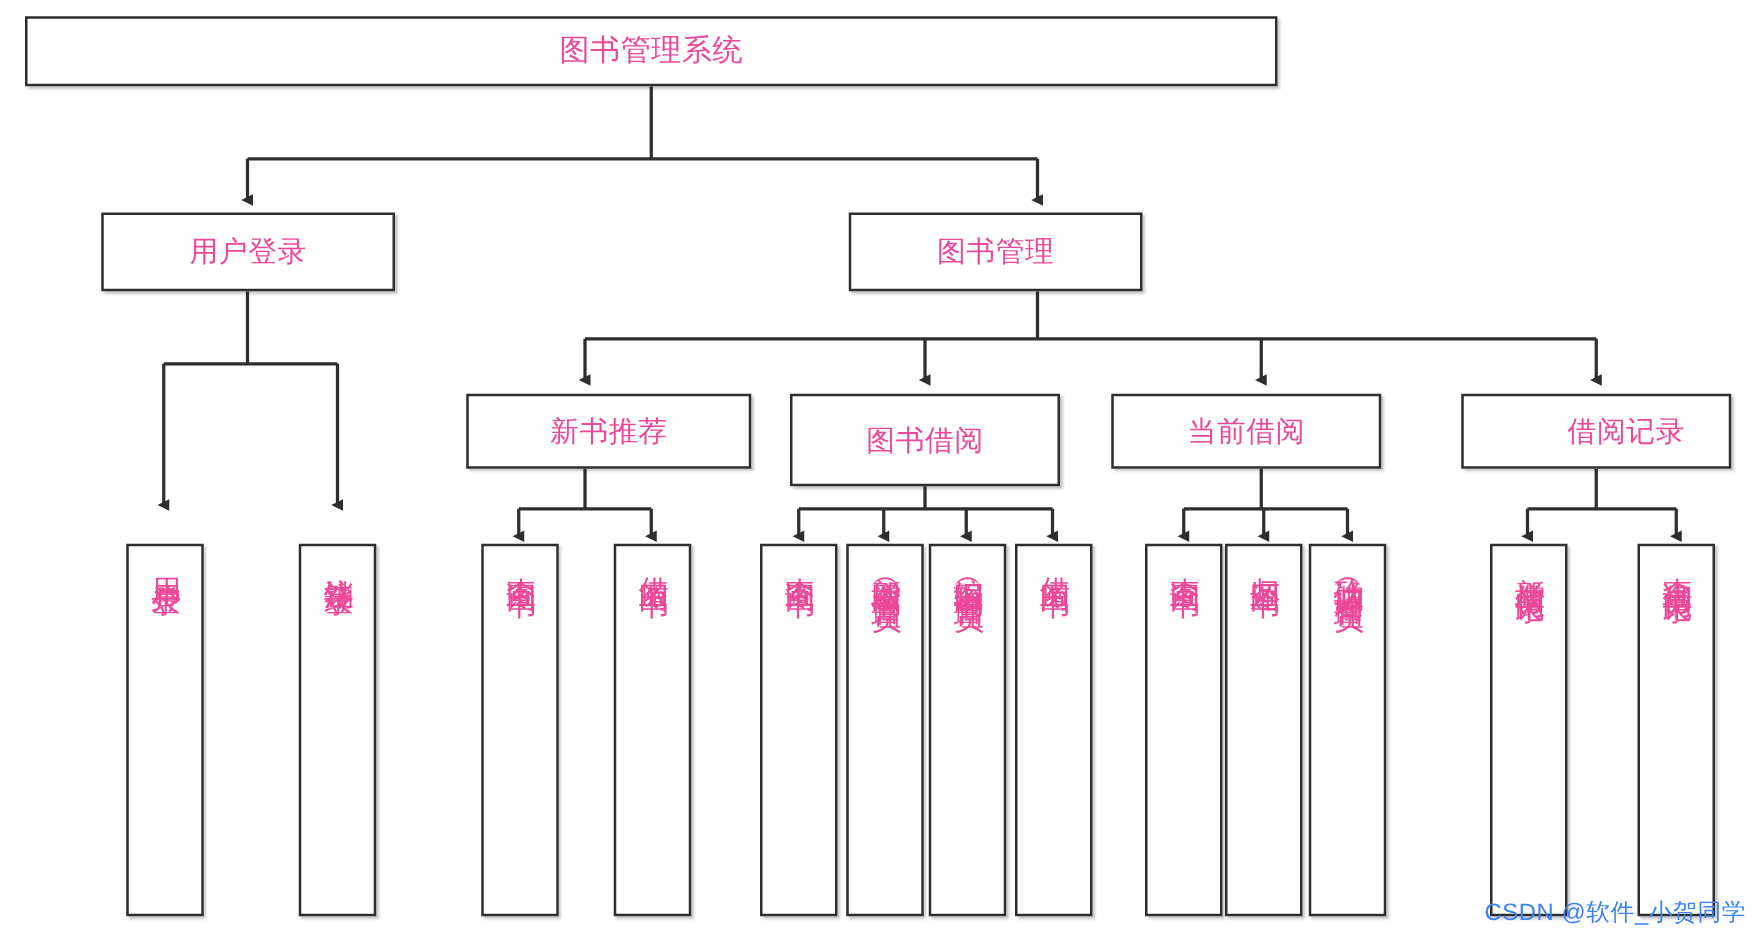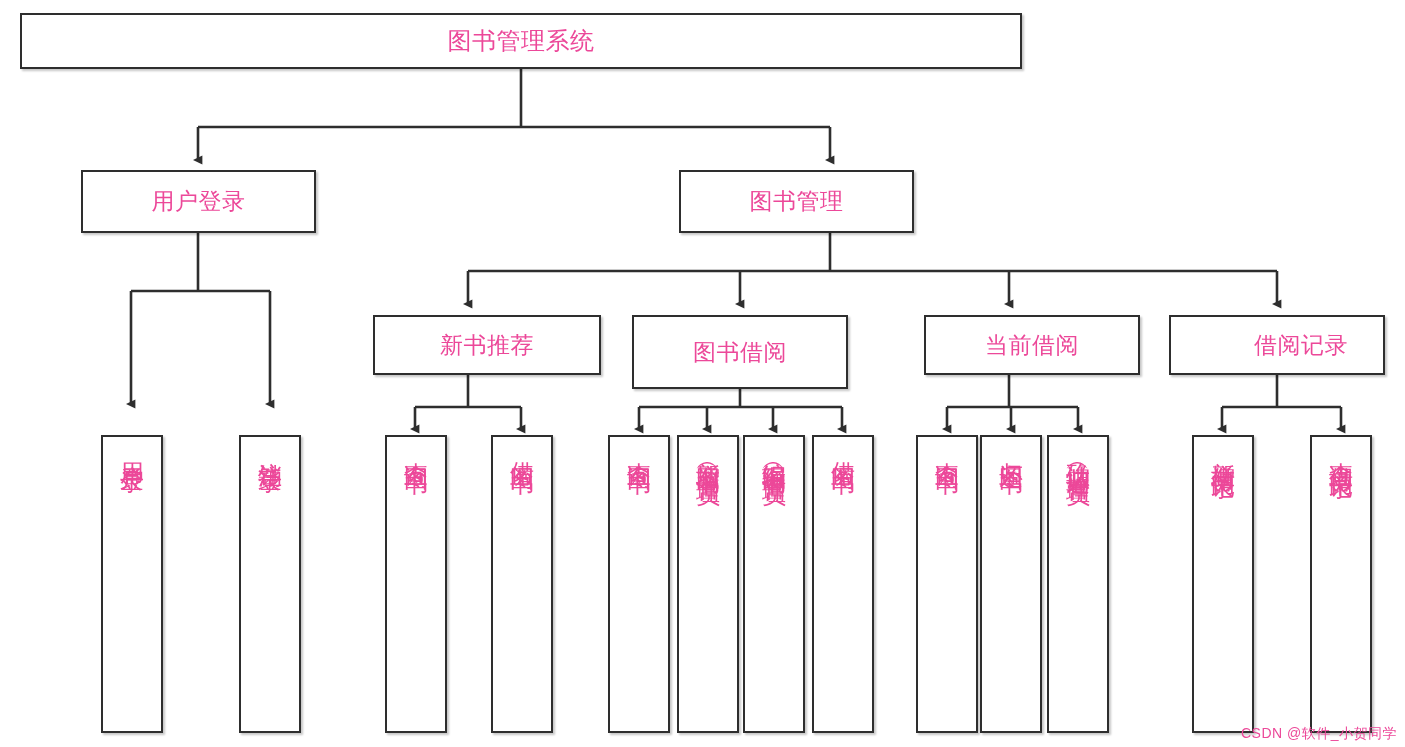--- a/index.html
+++ b/index.html
@@ -62,22 +62,22 @@
     writing-mode: vertical-rl;
     text-orientation: upright;
     font-size: 24px;
     line-height: 1.0;
     letter-spacing: 3px;
   }
   .watermark {
     position: absolute;
     right: 8px;
     bottom: 4px;
-    font-size: 14px;
-    color: #ec4899;
+    font-size: 19px;
+    color: #3b82f6;
     letter-spacing: 0.5px;
     z-index: 5;
     white-space: nowrap;
     margin-top: 19px;
   }
 </style>
 </head>
 <body>
 
 <div id="diagram">
@@ -143,21 +143,21 @@
   <div class="node horiz" style="left:679px; top:170px; width:235px; height:63px;">
     <span class="label">图书管理</span>
   </div>
 
   <div class="node horiz" style="left:361px; top:315px; width:228px; height:60px;margin-left:12px;">
     <span class="label">新书推荐</span>
   </div>
   <div class="node horiz" style="left:632px; top:315px; width:216px; height:74px;">
     <span class="label">图书借阅</span>
   </div>
-  <div class="node horiz" style="left:924px; top:315px; width:216px; height:60px;">
+  <div class="node horiz" style="left:889px; top:315px; width:216px; height:60px;">
     <span class="label">当前借阅</span>
   </div>
   <div class="node horiz" style="left:1169px; top:315px; width:216px; height:60px;padding-left:48px;">
     <span class="label">借阅记录</span>
   </div>
 
   <div class="node vert" style="left:101px; top:435px; width:62px; height:298px;">
     <span class="label">用户登录</span>
   </div>
   <div class="node vert" style="left:239px; top:435px; width:62px; height:298px;">

